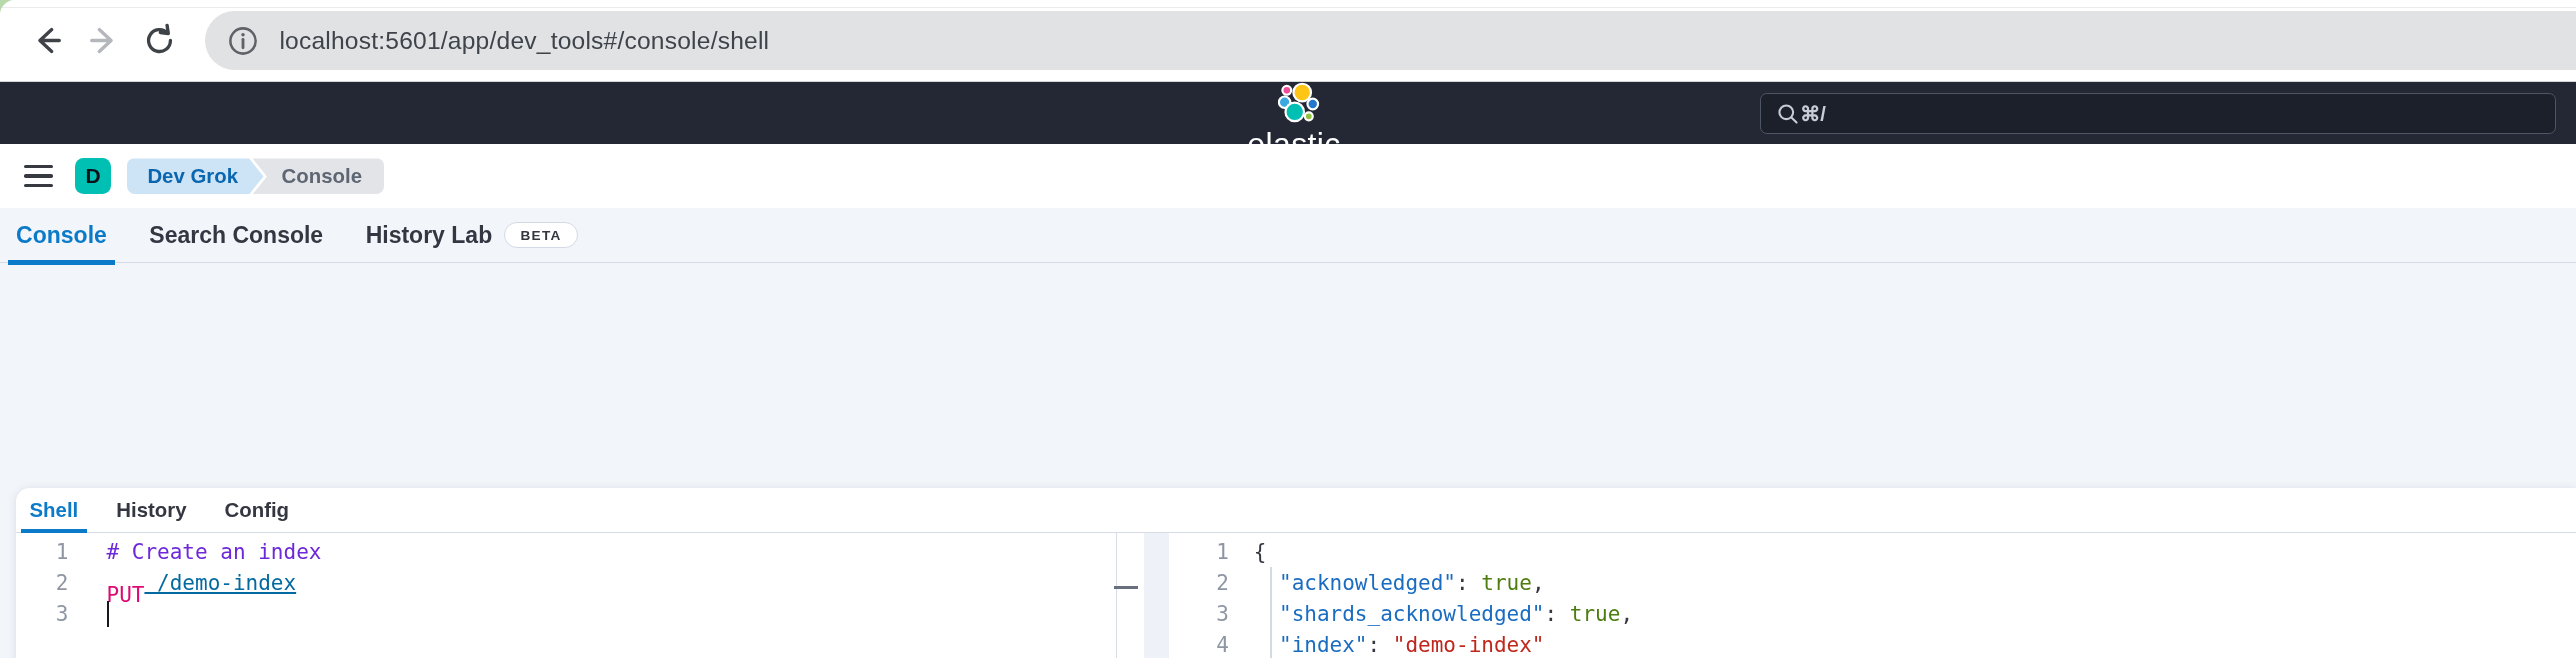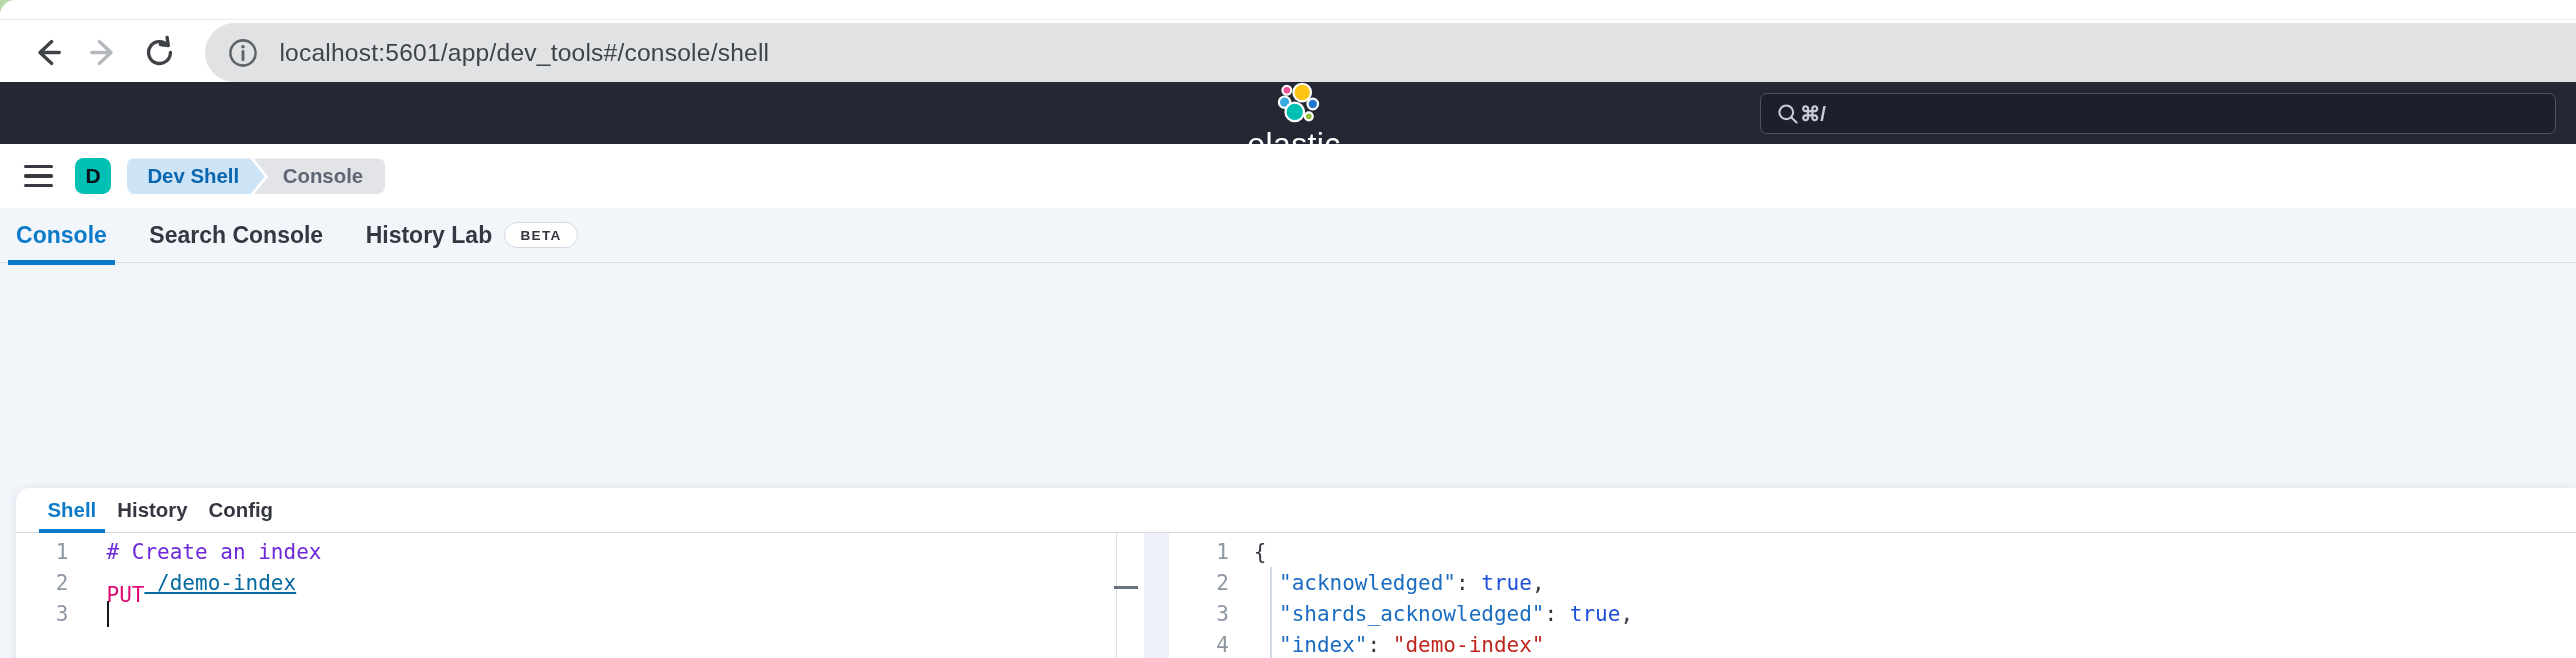--- a/index.html
+++ b/index.html
@@ -3,21 +3,21 @@
 <meta charset="utf-8">
 <style>
   * { margin:0; padding:0; box-sizing:border-box; }
   html,body { width:2576px; height:659px; overflow:hidden; background:#b8d9ab;
               font-family:"Liberation Sans", sans-serif; }
 
   .window { position:absolute; inset:0; background:#fff;
             border-top-left-radius:15.3px; overflow:hidden; }
 
   
-  .chrome { position:absolute; left:0; top:12px; width:2576px; height:82px;
+  .chrome { position:absolute; left:0; top:0; width:2576px; height:82px;
             background:#fff; border-bottom:1.7px solid #d5d6d9; }
   .tabstrip-line { position:absolute; top:6.8px; left:0; right:0; height:1.7px; background:#ebebee; }
   .nav-icon { position:absolute; top:22px; width:37px; height:37px; }
   .nav-icon svg { width:100%; height:100%; }
   .back-btn    { left:29px;  }
   .forward-btn { left:85px; }
   .refresh-btn { left:141px; }
   .url-pill { position:absolute; left:205px; top:11px; right:0; height:59px;
               background:#e1e2e4; border-radius:30px 0 0 30px;
               display:flex; align-items:center; }
@@ -66,21 +66,21 @@
   .feature-tabs .tab.active::after { content:""; position:absolute; left:0; right:0; bottom:-3.4px;
                                      height:5.1px; background:#0b7ac8; }
   .beta-badge { margin-left:12px; padding:4.2px 15.3px; background:#fff; border:1.7px solid #d3dae6;
                 border-radius:848px; font-size:13.6px; font-weight:700; letter-spacing:1.3px; color:#343741; }
 
   
   .panel { position:absolute; left:16px; top:280px; width:2560px; height:379px;
            background:#fff; border-top-left-radius:13.6px;
            box-shadow:0 1.7px 8.5px rgba(105,115,140,.18); }
   .console-tabs { position:absolute; left:0; top:0; width:100%; height:45px;
-                  display:flex; align-items:center; gap:4px; padding-left:23px;
+                  display:flex; align-items:center; gap:21px; padding-left:5px;
                   border-bottom:1.7px solid #d6dbe5; border-top-left-radius:13.6px; }
   .console-tabs .tab { position:relative; height:100%; display:flex; align-items:center;
                        padding:0 8.5px; font-size:20.4px; font-weight:700; color:#343741; cursor:pointer; }
   .console-tabs .tab.active { color:#0b7ac8; }
   .console-tabs .tab.active::after { content:""; position:absolute; left:0; right:0; bottom:-1.7px;
                                      height:5.1px; background:#0b7ac8; }
 
   .editors { position:absolute; left:0; top:45px; right:0; bottom:0; }
   .request-pane  { position:absolute; left:0; top:0; bottom:0; width:1101px;
                    border-right:1.7px solid #d8dde8; background:#fff; overflow:hidden; cursor:text; }
@@ -95,21 +95,21 @@
   .response-pane .gutter { width:72px; padding-right:12px; }
   .code-content { position:relative; white-space:pre; color:#343741; height:100%; display:flex; align-items:center; }
   .request-pane  .code-content { padding-left:25.5px; }
   .response-pane .code-content { padding-left:12.7px; }
   .code-content.guide::before { content:""; position:absolute; left:29px; top:0; bottom:0;
                                 width:1.7px; background:#d4dae4; }
   .tok-comment { color:#6d28d9; }
   .tok-method  { color:#dd0a73;margin-top:24px; }
   .tok-url     { color:#0369a1;text-decoration:underline; }
   .tok-key     { color:#1a6cc1; }
-  .tok-boolean { color:#1d4ed8; }
+  .tok-boolean { color:#4d7c0f; }
   .tok-string  { color:#bf271d; }
   .tok-punct   { color:#343741; }
   .tok-plain   { color:#343741; }
   .cursor { display:inline-block; width:2.5px; height:25.5px; background:#15181d; }
 </style>
 </head>
 <body>
 
 <div class="window">
 
@@ -161,21 +161,21 @@
   </div>
 
   <div class="crumbrow">
     <div class="hamburger">
         <i></i>
         <i></i>
         <i></i>
       </div>
     <div class="avatar">D</div>
     <div class="crumbs">
-      <div class="chip chip-devtools">Dev Shell</div>
+      <div class="chip chip-devtools">Dev Grok</div>
       <div class="chip chip-console">Console</div>
     </div>
   </div>
 
   <div class="pagebg">
     <div class="feature-tabs">
         <div class="tab active">
           <span>Console</span>
         </div>
         <div class="tab">

